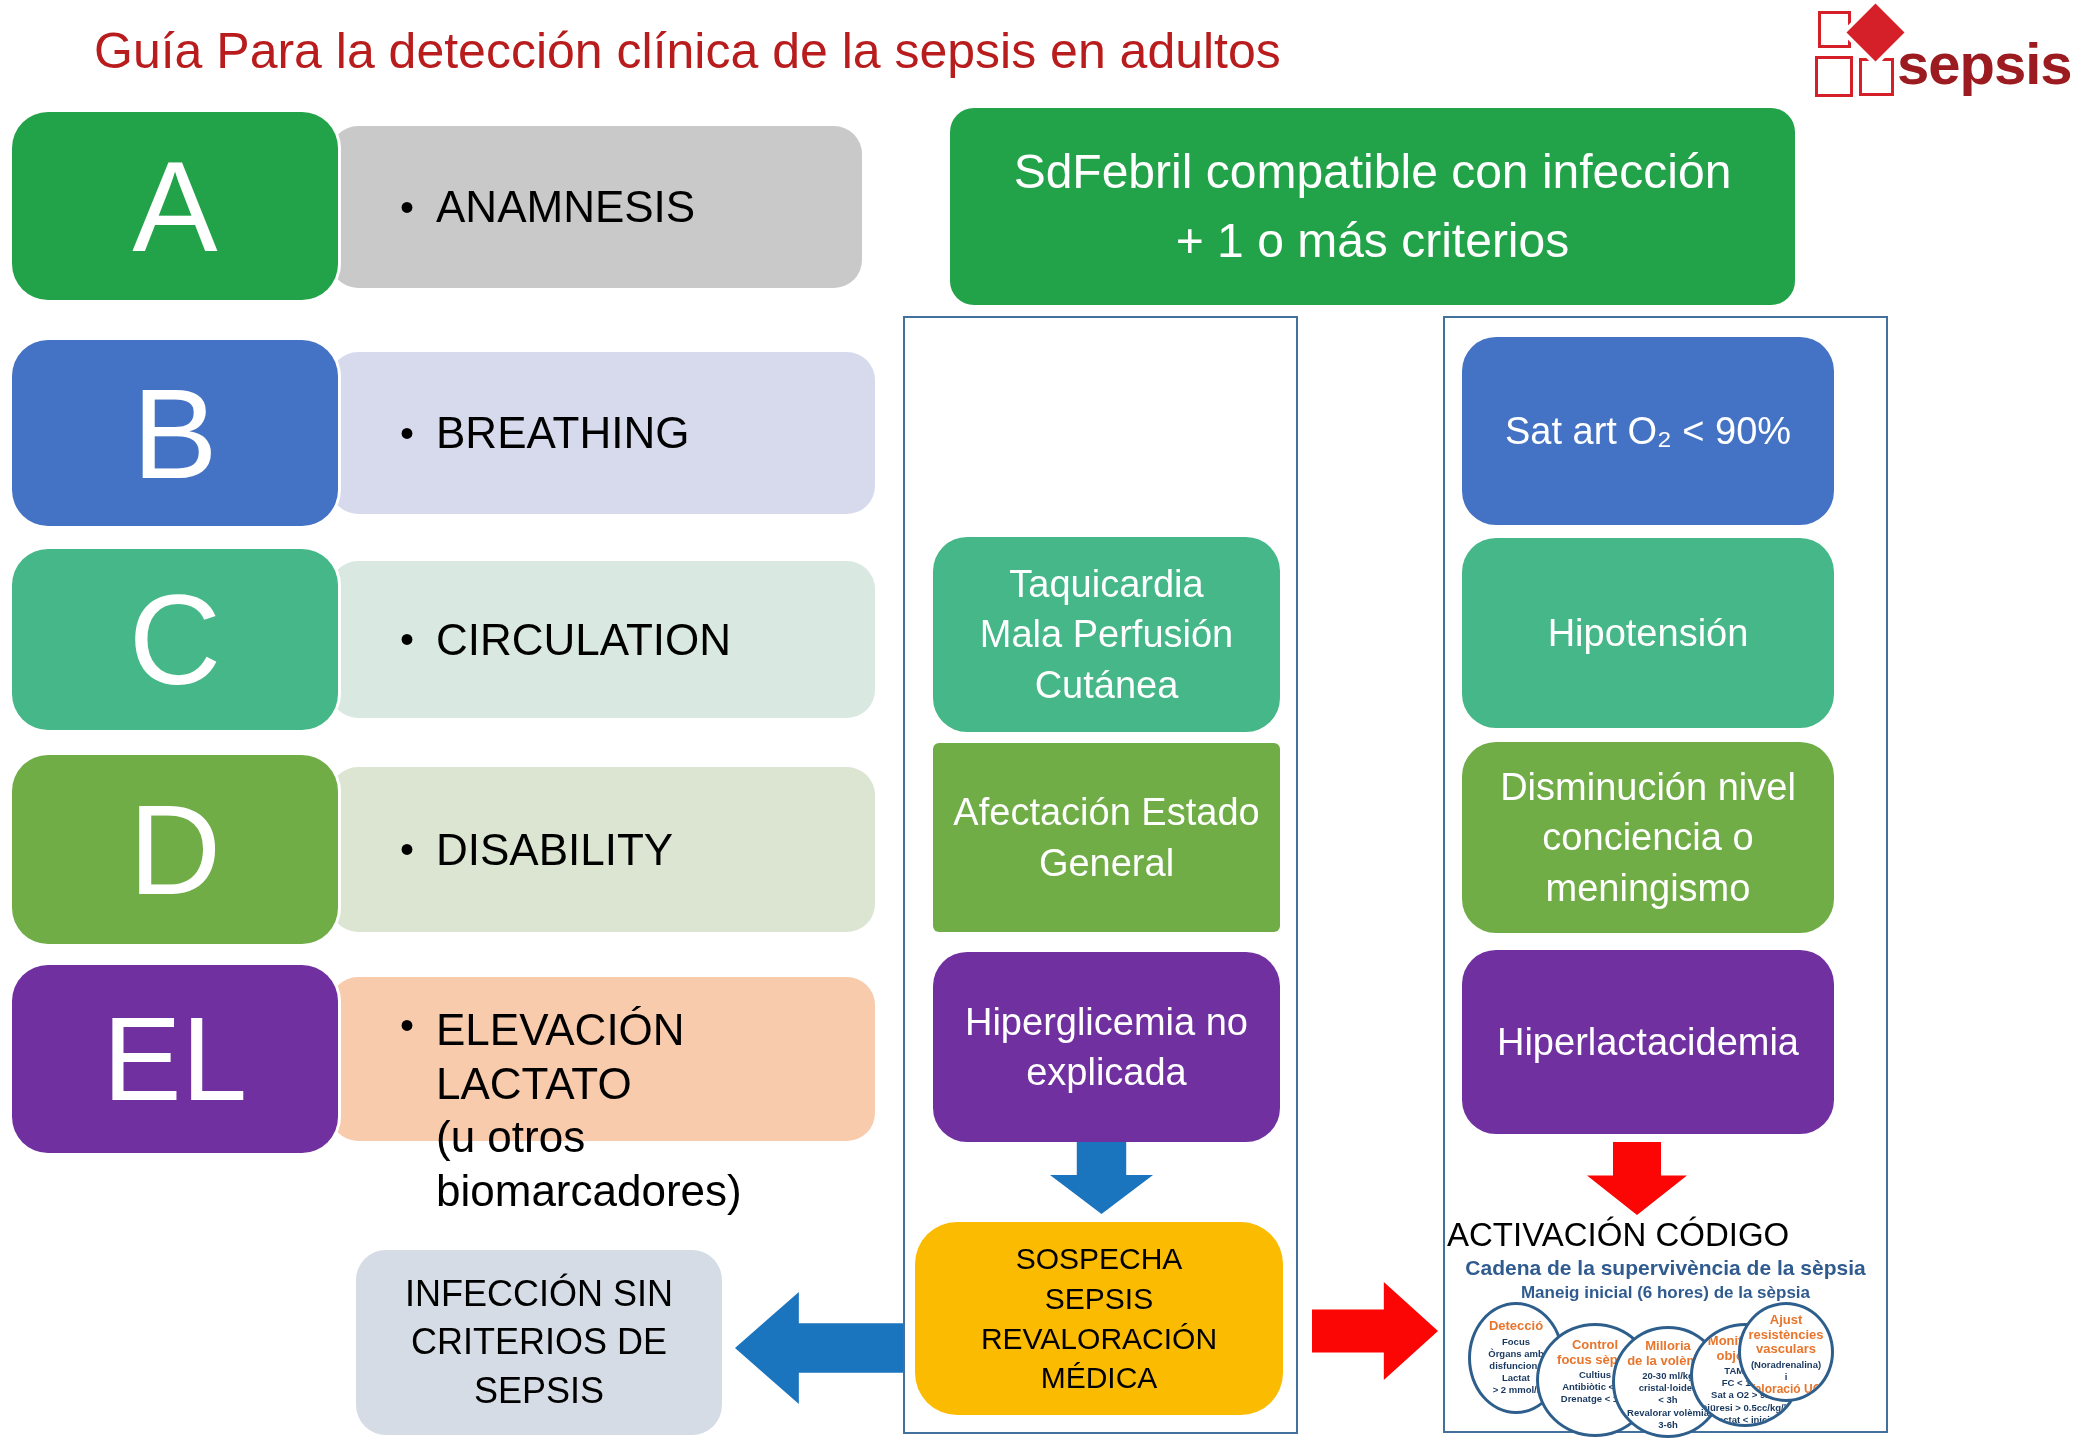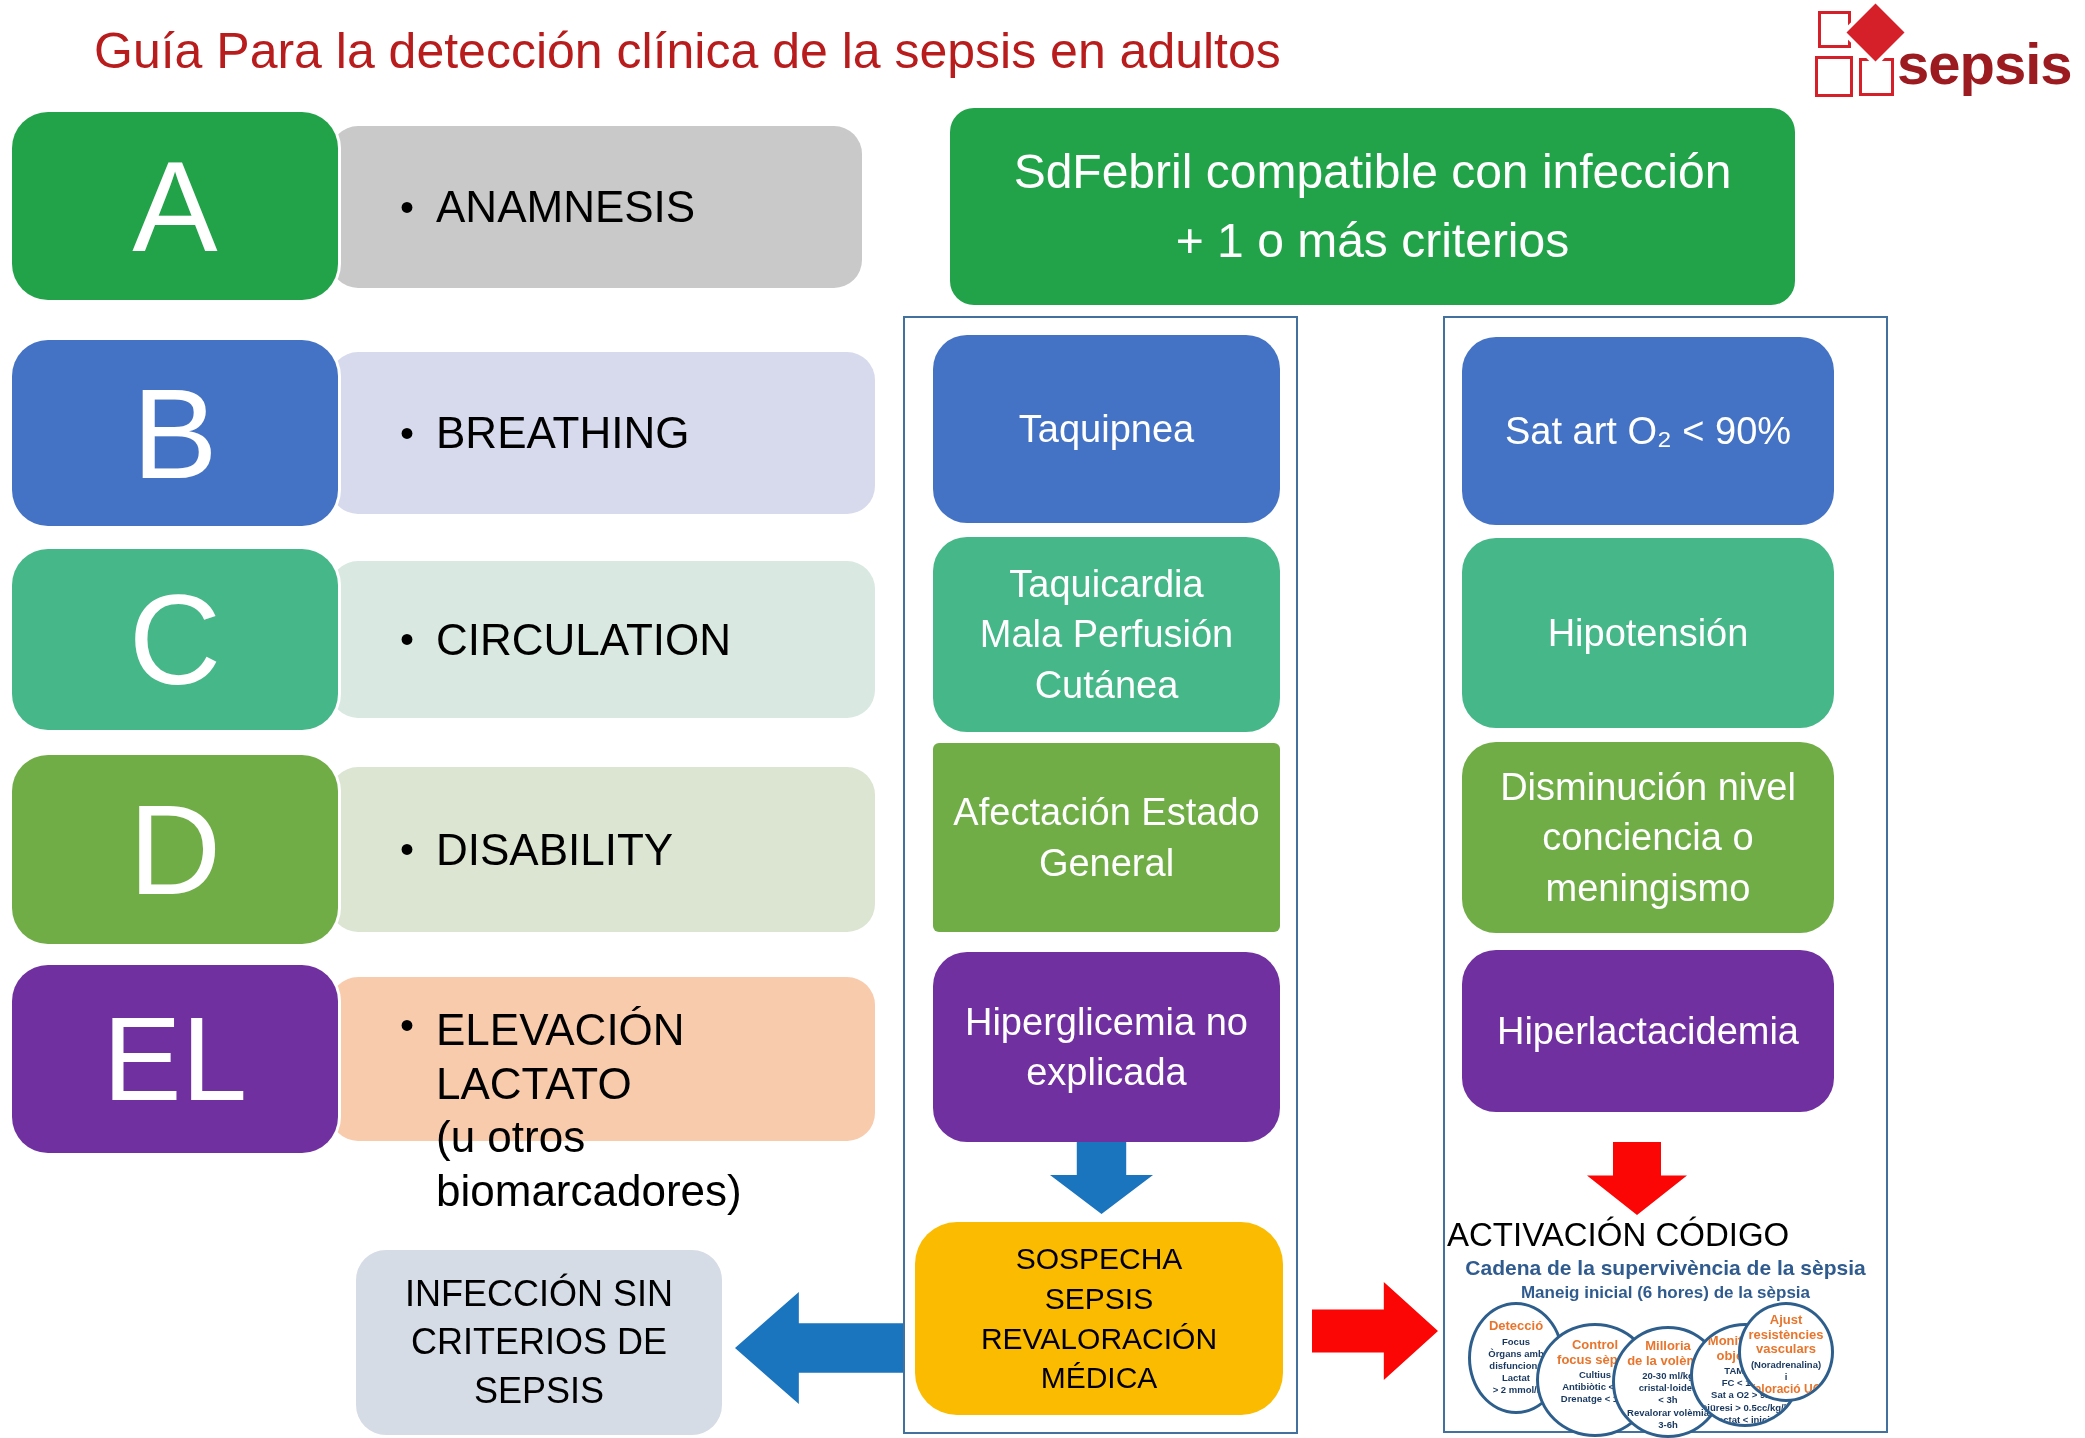--- a/index.html
+++ b/index.html
@@ -40,21 +40,21 @@
   
   .frame{border:2px solid #41719C;box-sizing:border-box;background:transparent;}
   .midframe{left:903px;top:316px;width:395px;height:1118px;}
   .rightframe{left:1443px;top:316px;width:445px;height:1117px;}
 
   
   .crit{border-radius:34px;color:#fff;font-size:38px;line-height:1.32;display:flex;
         align-items:center;justify-content:center;text-align:center;white-space:pre-line;z-index:3;}
   .m{left:933px;width:347px;} .r{left:1462px;width:372px;}
   .m0{top:335px;height:188px;} .m1{top:537px;height:195px;} .m2{top:743px;height:189px;border-radius:6px;} .m3{top:952px;height:190px;}
-  .r0{top:337px;height:188px;} .r1{top:538px;height:190px;} .r2{top:742px;height:191px;} .r3{top:950px;height:162px;}
+  .r0{top:337px;height:188px;} .r1{top:538px;height:190px;} .r2{top:742px;height:191px;} .r3{top:950px;height:184px;}
 
   
   .arrow{z-index:3;}
   .arr-down{clip-path:polygon(26% 0,74% 0,74% 46%,100% 46%,50% 100%,0 46%,26% 46%);}
   .arr-left{clip-path:polygon(100% 28%,38% 28%,38% 0,0 50%,38% 100%,38% 72%,100% 72%);}
   .arr-right{clip-path:polygon(0 28%,57% 28%,57% 0,100% 50%,57% 100%,57% 72%,0 72%);}
   .adb{left:1050px;top:1142px;width:103px;height:72px;}
   .adr{left:1587px;top:1142px;width:100px;height:73px;}
   .alb{left:735px;top:1292px;width:168px;height:112px;}
   .arr{left:1312px;top:1282px;width:126px;height:98px;}
@@ -128,21 +128,20 @@
 (u otros biomarcadores)</span>
   </div>
   <div class="abs letter lE" style="background: rgb(112, 48, 160);">EL</div>
 
   <div class="abs banner" style="background: rgb(34, 163, 73);">SdFebril compatible con infección
 + 1 o más criterios</div>
 
   <div class="abs frame midframe"></div>
   <div class="abs frame rightframe"></div>
 
-  <div class="abs crit m m0" style="background: rgb(68, 114, 196);">Taquipnea</div>
   <div class="abs crit m m1" style="background: rgb(69, 183, 136);">Taquicardia
 Mala Perfusión
 Cutánea</div>
   <div class="abs crit m m2" style="background: rgb(112, 173, 71);">Afectación Estado
 General</div>
   <div class="abs crit m m3" style="background: rgb(112, 48, 160);">Hiperglicemia no
 explicada</div>
 
   <div class="abs crit r r0" style="background: rgb(68, 114, 196);">Sat art O₂ &lt; 90%</div>
   <div class="abs crit r r1" style="background: rgb(69, 183, 136);">Hipotensión</div>

